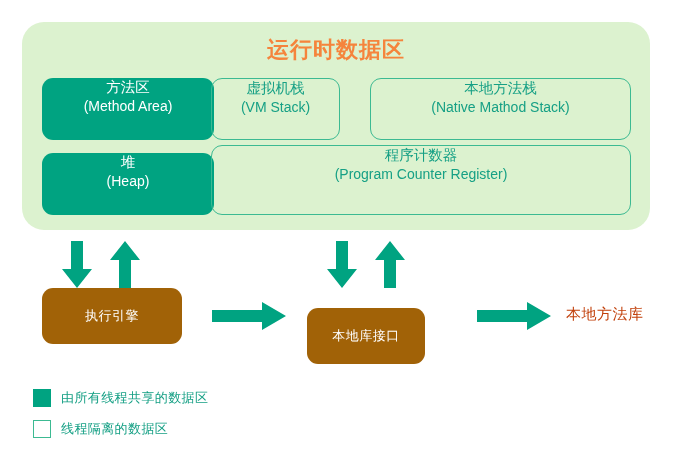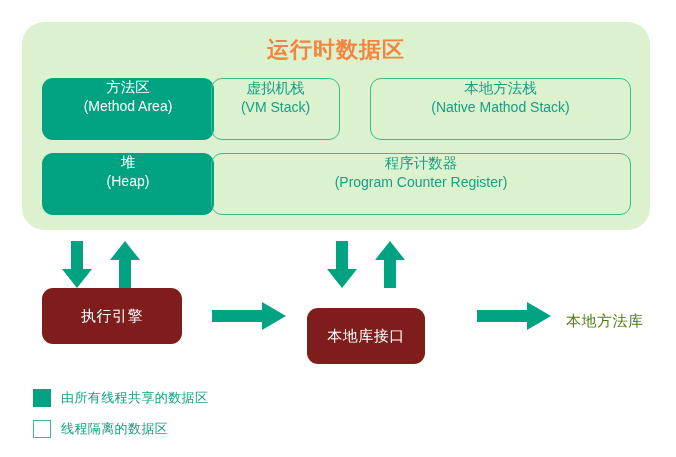--- a/index.html
+++ b/index.html
@@ -63,66 +63,66 @@
   .mem-box.isolated {
     background: transparent;
     color: #16a085;
     border: 1.4px solid #3cba92;
   }
 
   #box-method-area { left: 20px;  top: 56px;  width: 172px; height: 62px; }
   #box-vm-stack    { left: 189px; top: 56px;  width: 129px; height: 62px; }
   #box-native-stack{ left: 348px; top: 56px;  width: 261px; height: 62px; }
   #box-heap        { left: 20px;  top: 131px; width: 172px; height: 62px; }
-  #box-pc-register { left: 189px; top: 131px; width: 420px; height: 62px; }
+  #box-pc-register { left: 189px; top: 123px; width: 420px; height: 70px; }
 
   
   .arrow-v {
     position: absolute;
     width: 30px;
     height: 47px;
   }
   .arrow-v svg { display: block; width: 30px; height: 47px; }
 
   #arrow-down-1 { left: 62px;  top: 241px; }
   #arrow-up-1   { left: 110px; top: 241px; }
   #arrow-down-2 { left: 327px; top: 241px; }
   #arrow-up-2   { left: 375px; top: 241px; }
 
   
   .proc-box {
     position: absolute;
     box-sizing: border-box;
-    background: #7f1d1d;
+    background: #a16207;
     color: #ffffff;
     border-radius: 11px;
     display: flex;
     align-items: center;
     justify-content: center;
-    font-size: 15px;
+    font-size: 13px;
     letter-spacing: 0.5px;
   }
   #box-exec-engine { left: 42px;  top: 288px; width: 140px; height: 56px; }
   #box-native-iface{ left: 307px; top: 288px; width: 118px; height: 56px; margin-top: 20px; }
 
   
   .arrow-h {
     position: absolute;
     width: 74px;
     height: 28px;
   }
   .arrow-h svg { display: block; width: 74px; height: 28px; }
   #arrow-right-1 { left: 212px; top: 302px; }
   #arrow-right-2 { left: 477px; top: 302px; }
 
   #label-native-lib {
     position: absolute;
     left: 566px;
-    top: 312px;
-    color: #4d7c0f;
+    top: 305px;
+    color: #c2410c;
     font-size: 15px;
     letter-spacing: 0.5px;
     white-space: nowrap;
   }
 
   
   #legend {
     position: absolute;
     left: 33px;
     top: 381px;

